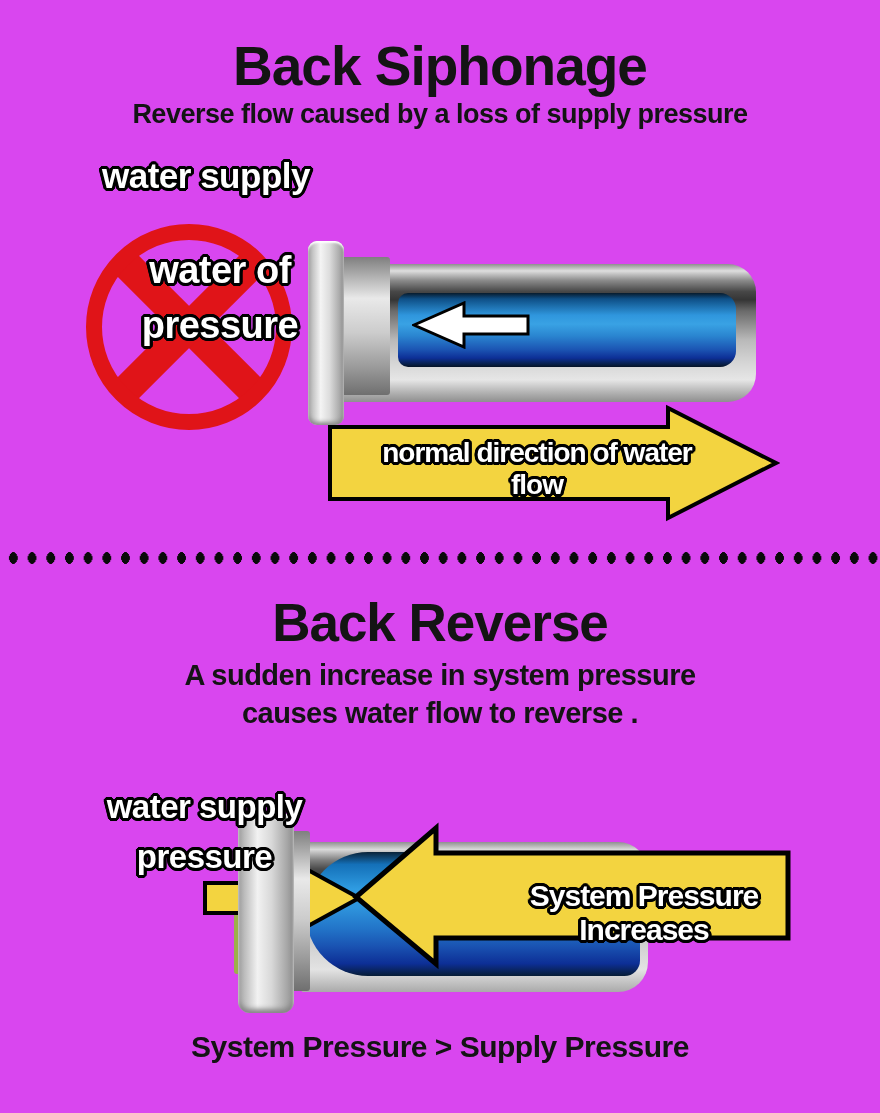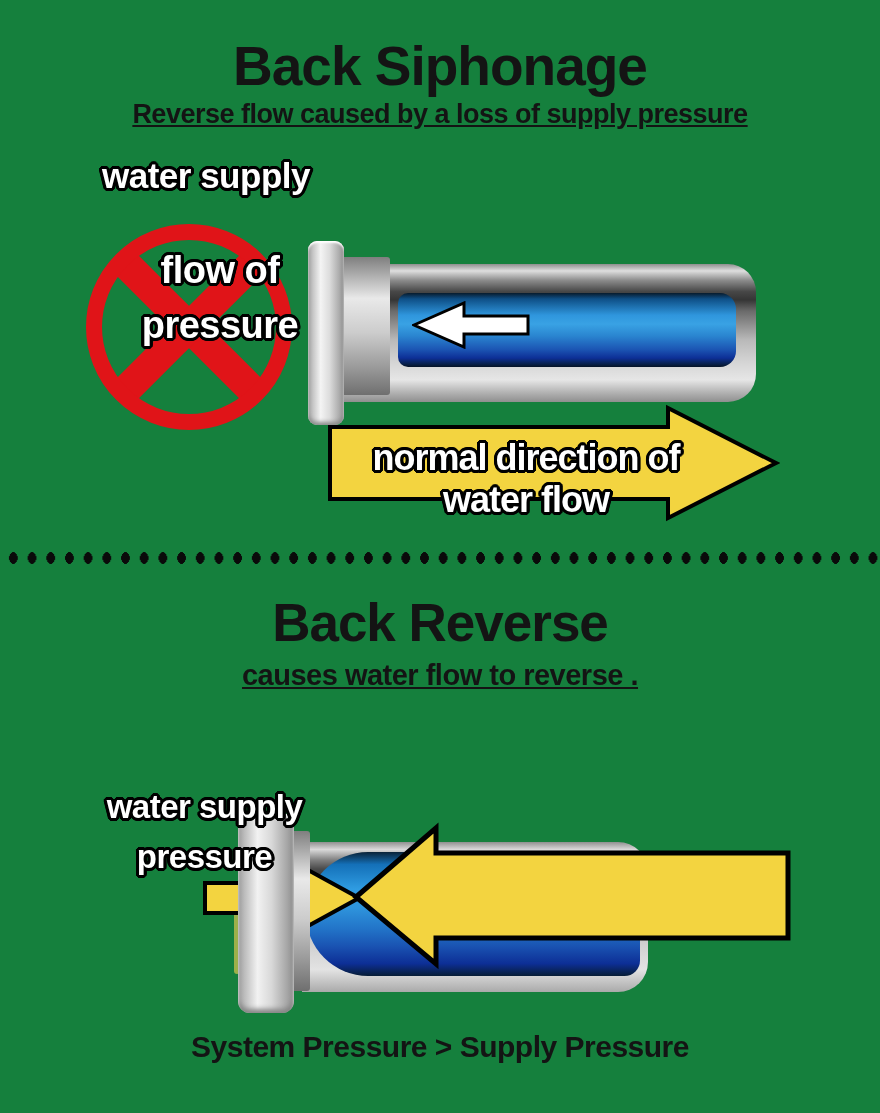--- a/index.html
+++ b/index.html
@@ -3,27 +3,27 @@
 <meta charset="utf-8">
 <style>
   :root{
     --prohibition-red:#e01418;
     --arrow-yellow:#f3d440;
     --water-bright:#2f96dd;
     --water-deep:#0d2f96;
   }
   html,body{margin:0;padding:0;background:#fff;}
   .canvas{
-    position:relative;width:880px;height:1113px;background:#15803d;overflow:hidden;
+    position:relative;width:880px;height:1113px;background:#d946ef;overflow:hidden;
     font-family:"Liberation Sans","DejaVu Sans",sans-serif;color:#141414;
   }
   .abs{position:absolute;}
   .ctr{text-align:center;left:0;width:880px;}
   .h1{font-size:55px;font-weight:bold;letter-spacing:-1px;}
-  .sub{font-size:27px;font-weight:bold;letter-spacing:-0.5px;text-decoration:underline;}
+  .sub{font-size:27px;font-weight:bold;letter-spacing:-0.5px;}
   
   .otext{
     color:#fff;font-weight:bold;letter-spacing:-0.5px;
     text-shadow:
       3px 0 0 #000,-3px 0 0 #000,0 3px 0 #000,0 -3px 0 #000,
       2px 2px 0 #000,-2px 2px 0 #000,2px -2px 0 #000,-2px -2px 0 #000,
       3px 1px 0 #000,-3px 1px 0 #000,3px -1px 0 #000,-3px -1px 0 #000,
       1px 3px 0 #000,-1px 3px 0 #000,1px -3px 0 #000,-1px -3px 0 #000;
     padding-left: 32px;
   }
@@ -39,21 +39,21 @@
     background:linear-gradient(180deg,#081b2c 0%,#0e4f86 8%,var(--water-bright) 30%,#39a2e4 42%,#2a85d0 58%,#1c56b4 76%,var(--water-deep) 88%,#08204a 96%,#051225 100%);z-index:6;}
   .backflow-arrow{left:412px;top:301px;width:120px;height:48px;z-index:7;}
   .backflow-label{left:548px;top:312px;width:180px;text-align:center;font-size:27px;font-weight:bold;color:#fff;
     text-shadow:1.5px 0 0 #0a2030,-1.5px 0 0 #0a2030,0 1.5px 0 #0a2030,0 -1.5px 0 #0a2030;z-index:8;}
   
   .no-symbol{left:86px;top:224px;width:206px;height:206px;z-index:3;}
   .no-lines{left:48px;top:243px;width:280px;text-align:center;font-size:38px;line-height:55px;z-index:9;}
   .water-supply-1{left:70px;top:156px;font-size:35px;z-index:9;}
   
   .flow-arrow{left:328px;top:404px;width:452px;height:118px;z-index:1;}
-  .flow-arrow-label{left:327px;top:437px;width:334px;text-align:center;font-size:36px;letter-spacing:-1px;z-index:2;}
+  .flow-arrow-label{left:338px;top:437px;width:334px;text-align:center;font-size:28px;letter-spacing:-1px;z-index:2;}
   
   .dotted{left:0;top:551px;width:880px;height:14px;
     background-image:radial-gradient(ellipse 4.6px 6.4px at 50% 50%,#0a0a0a 88%,rgba(0,0,0,0) 95%);
     background-size:18.7px 14px;background-repeat:repeat-x;background-position:4px 0;}
   
   .h2{top:592px;font-size:53px;font-weight:bold;letter-spacing:-1px;}
   .sub2{top:656px;font-size:29px;font-weight:bold;line-height:38px;letter-spacing:-0.5px;}
   .water-supply-2{left:55px;top:782px;width:235px;text-align:center;font-size:33px;line-height:50px;z-index:9;}
   .green-edge{left:234px;top:890px;width:6px;height:84px;background:#9db04a;border-radius:3px;z-index:1;}
   .flange2{left:238px;top:813px;width:56px;height:200px;border-radius:12px;
@@ -79,56 +79,58 @@
   <div class="abs ctr sub" style="top:99px;">Reverse flow caused by a loss of supply pressure</div>
 
   <div class="abs otext water-supply-1">water supply</div>
 
   <svg class="abs no-symbol" viewBox="0 0 206 206">
     <line x1="41" y1="41" x2="165" y2="165" stroke="var(--prohibition-red)" stroke-width="30"></line>
     <line x1="165" y1="41" x2="41" y2="165" stroke="var(--prohibition-red)" stroke-width="30"></line>
     <circle cx="103" cy="103" r="95" fill="none" stroke="var(--prohibition-red)" stroke-width="16"></circle>
   </svg>
   <div class="abs otext no-lines">
-    <div>flow of</div>
+    <div>water of</div>
     <div>pressure</div>
   </div>
 
   <div class="abs flange1"></div>
   <div class="abs collar1"></div>
   <div class="abs body1"></div>
   <div class="abs water1"></div>
   <svg class="abs backflow-arrow" viewBox="0 0 120 48">
     <polygon points="2,24 52,2 52,15 116,15 116,33 52,33 52,46" fill="#ffffff" stroke="#000" stroke-width="3" stroke-linejoin="miter"></polygon>
   </svg>
 
   <svg class="abs flow-arrow" viewBox="0 0 452 118">
     <polygon points="2,23 340,23 340,4 448,59 340,114 340,95 2,95" fill="var(--arrow-yellow)" stroke="#000" stroke-width="4" stroke-linejoin="miter"></polygon>
   </svg>
   <div class="abs otext flow-arrow-label">normal direction of water flow</div>
 
   <div class="abs dotted"></div>
 
   <div class="abs ctr h1 h2">Back Reverse</div>
   <div class="abs ctr sub sub2">
+    <div>A sudden increase in system pressure</div>
     <div>causes water flow to reverse .</div>
   </div>
 
   <div class="abs otext water-supply-2">
     <div>water supply</div>
     <div>pressure</div>
   </div>
 
   <div class="abs green-edge"></div>
   <div class="abs body2"></div>
   <div class="abs water2"></div>
   <svg class="abs supply-arrow" viewBox="0 0 158 60">
     <polygon points="2,15 105,15 105,2 156,30 105,58 105,45 2,45" fill="var(--arrow-yellow)" stroke="#000" stroke-width="4" stroke-linejoin="miter"></polygon>
   </svg>
   <div class="abs collar2"></div>
   <div class="abs flange2"></div>
   <svg class="abs system-arrow" viewBox="0 0 444 150">
     <polygon points="4,77 84,8 84,33 436,33 436,118 84,118 84,144" fill="var(--arrow-yellow)" stroke="#000" stroke-width="5" stroke-linejoin="miter"></polygon>
   </svg>
+  <div class="abs otext system-arrow-label">System Pressure Increases</div>
 
   <div class="abs ctr equation">System Pressure &gt; Supply Pressure</div>
 
 </div>
 
 </body></html>

